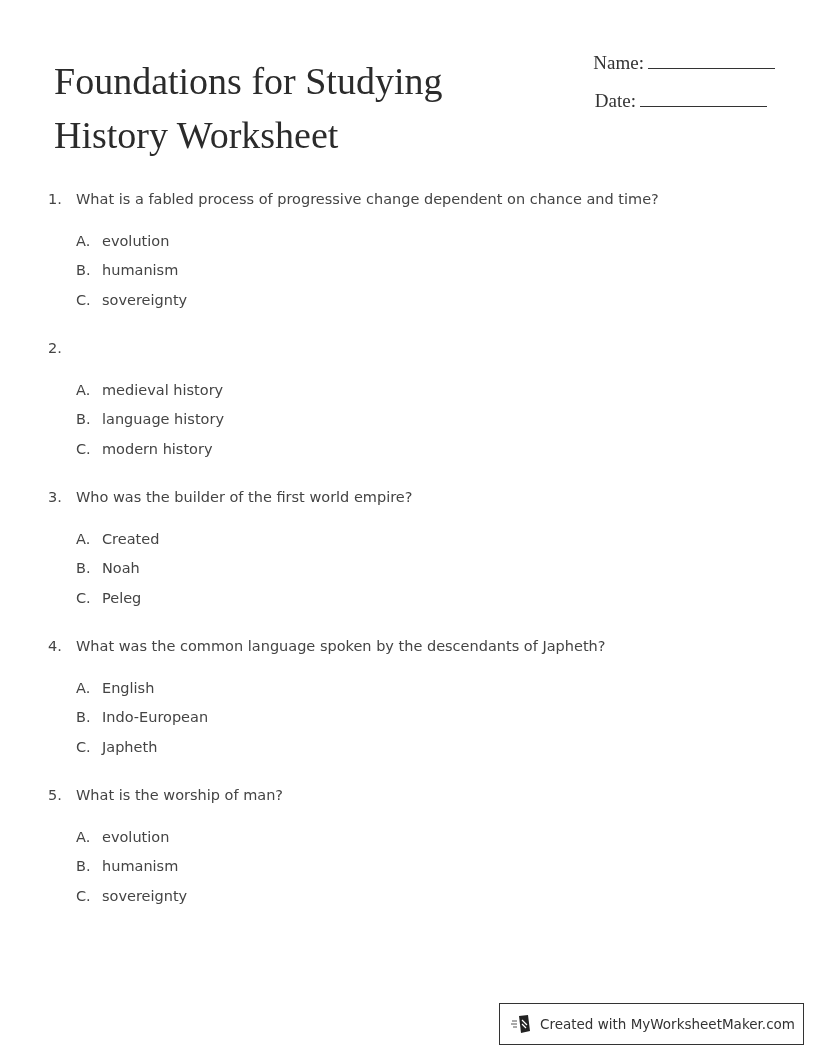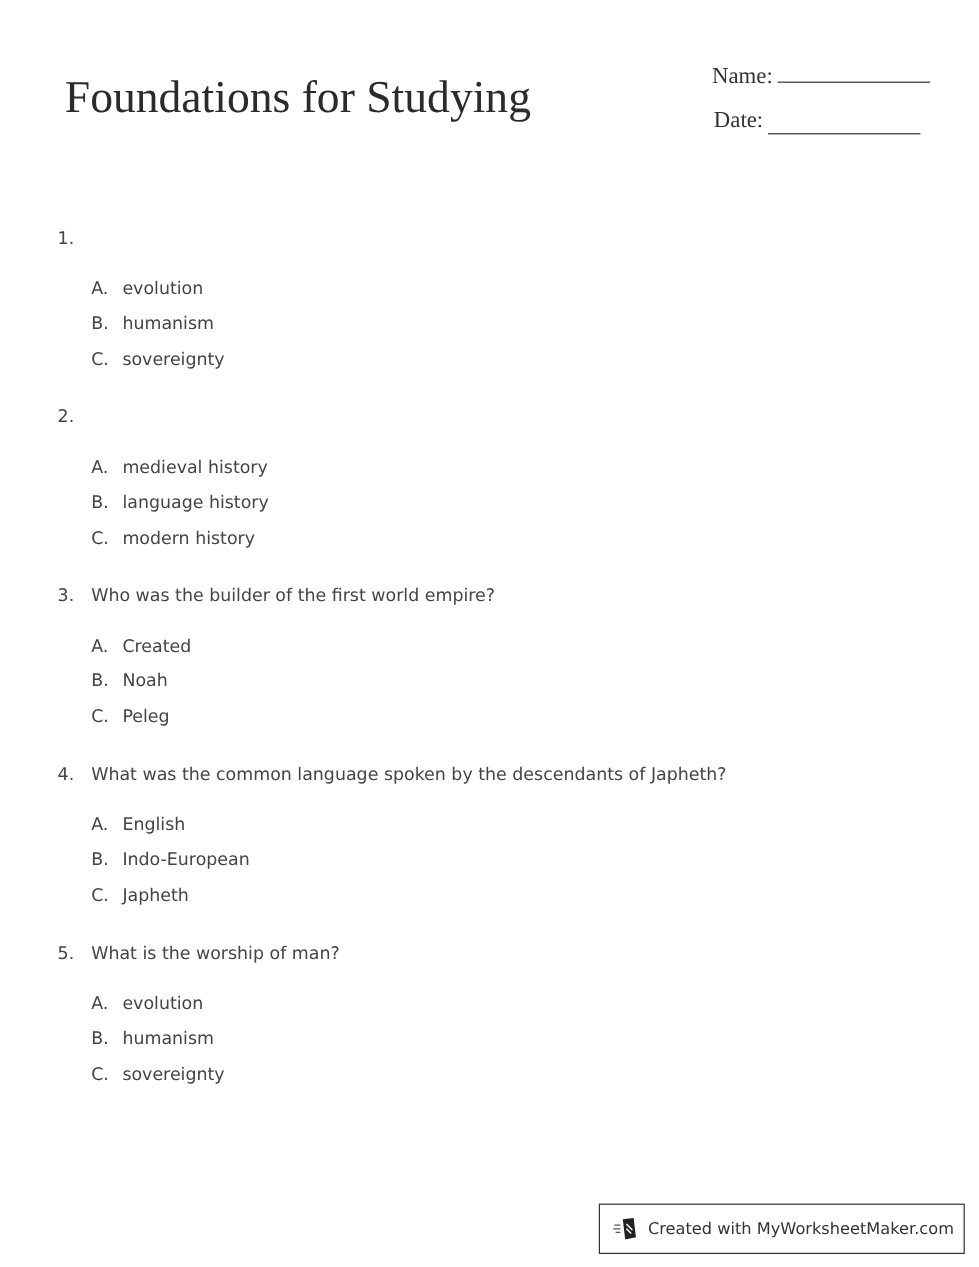--- a/index.html
+++ b/index.html
@@ -25,38 +25,40 @@
       border: 1.3px solid #333; box-sizing: border-box; display: flex; align-items: center;
       font-family: "DejaVu Sans", sans-serif; font-size: 13.5px; color: #333;
     }
     .footer-icon { margin-left: 11px; margin-right: 7px; width: 22px; height: 20px; }
   </style>
 </head>
 <body>
 
 <h1 class="title">
   <span>Foundations for Studying</span><br>
+  <span>History Worksheet</span>
 </h1>
 
 <div class="fields">
   <div class="field" style="top:4px; left:8px;">
     <span class="lbl">Name:</span>
     <span class="line"></span>
   </div>
-  <div class="field" style="top:42px; left:0;align-items:flex-end;">
+  <div class="field" style="top:42px; left:0;">
     <span class="lbl">Date:</span>
     <span class="line"></span>
   </div>
 </div>
 
 <div class="questions">
 
   <div class="q" style="position:absolute; top:0;">
     <div class="q-stem">
         <span class="q-num">1.</span>
+        <span>What is a fabled process of progressive change dependent on chance and time?</span>
       </div>
     <div class="opts">
       <div class="opt">
           <span class="opt-letter">A.</span>
           <span>evolution</span>
         </div>
       <div class="opt">
           <span class="opt-letter">B.</span>
           <span>humanism</span>
         </div>

